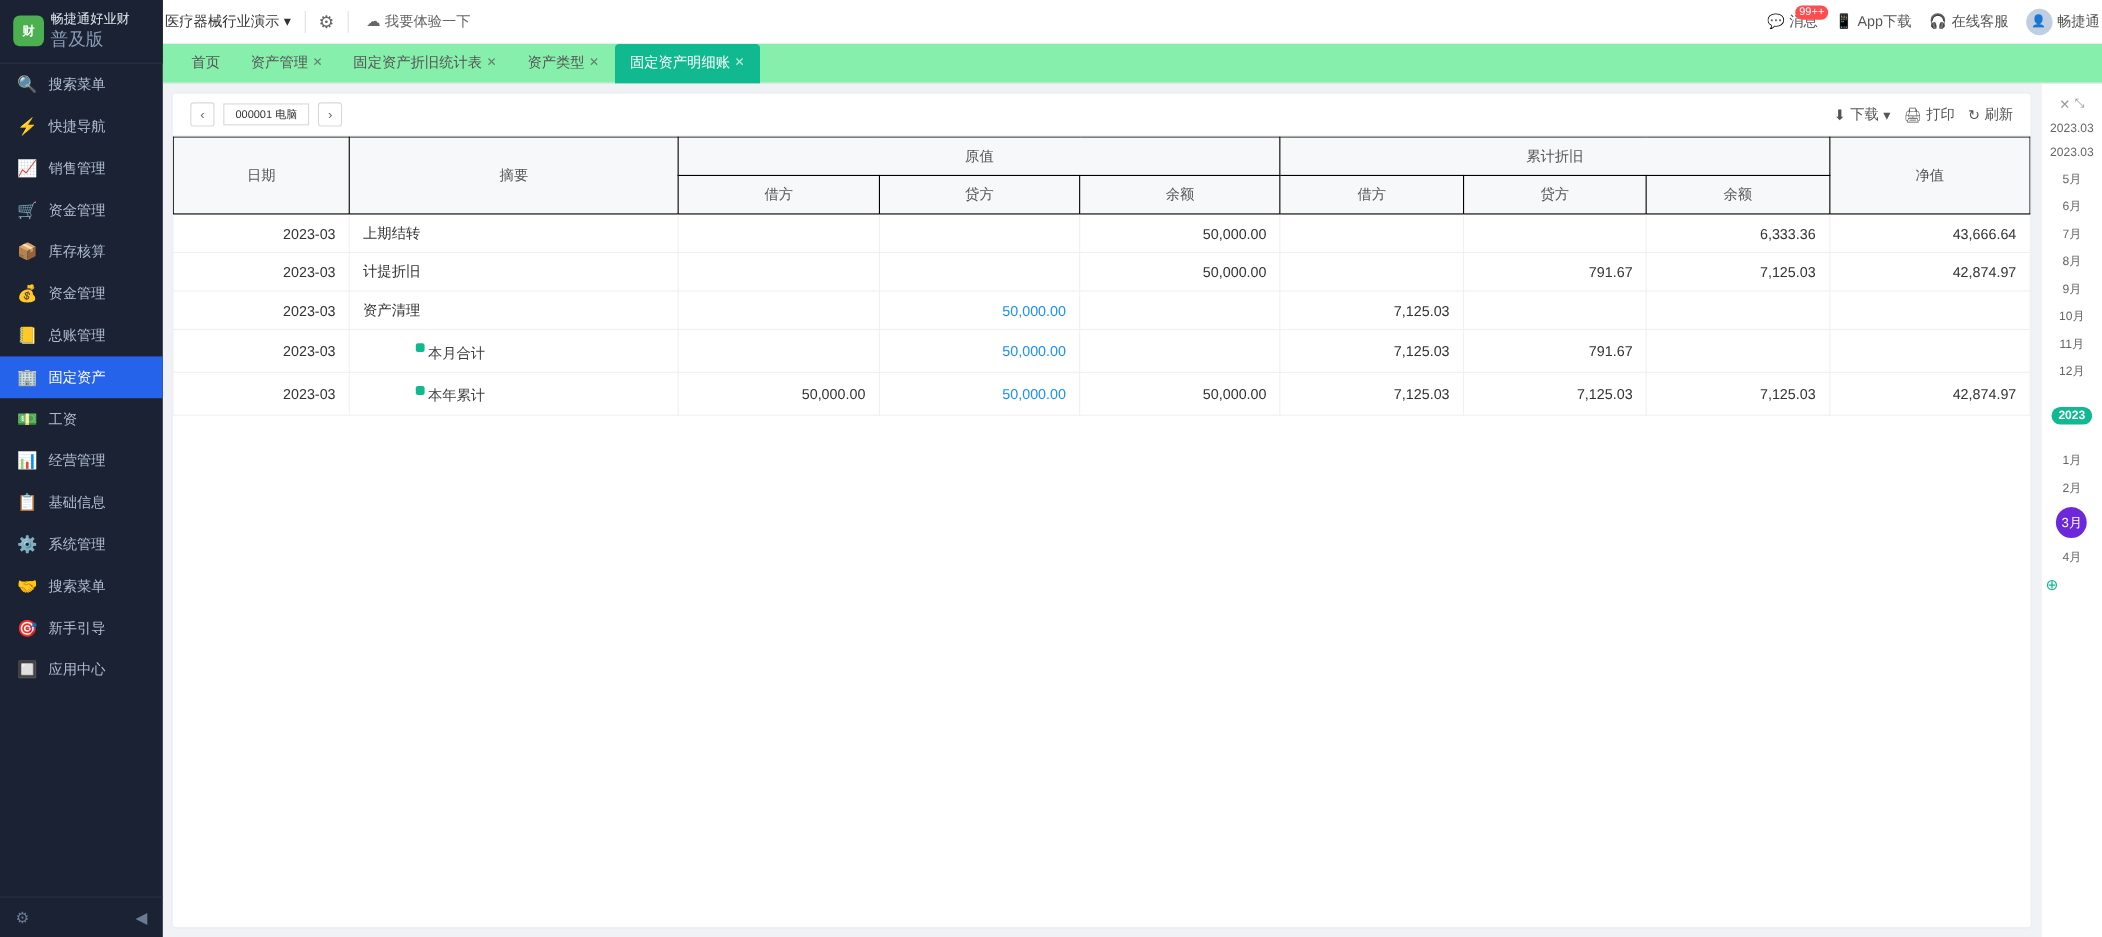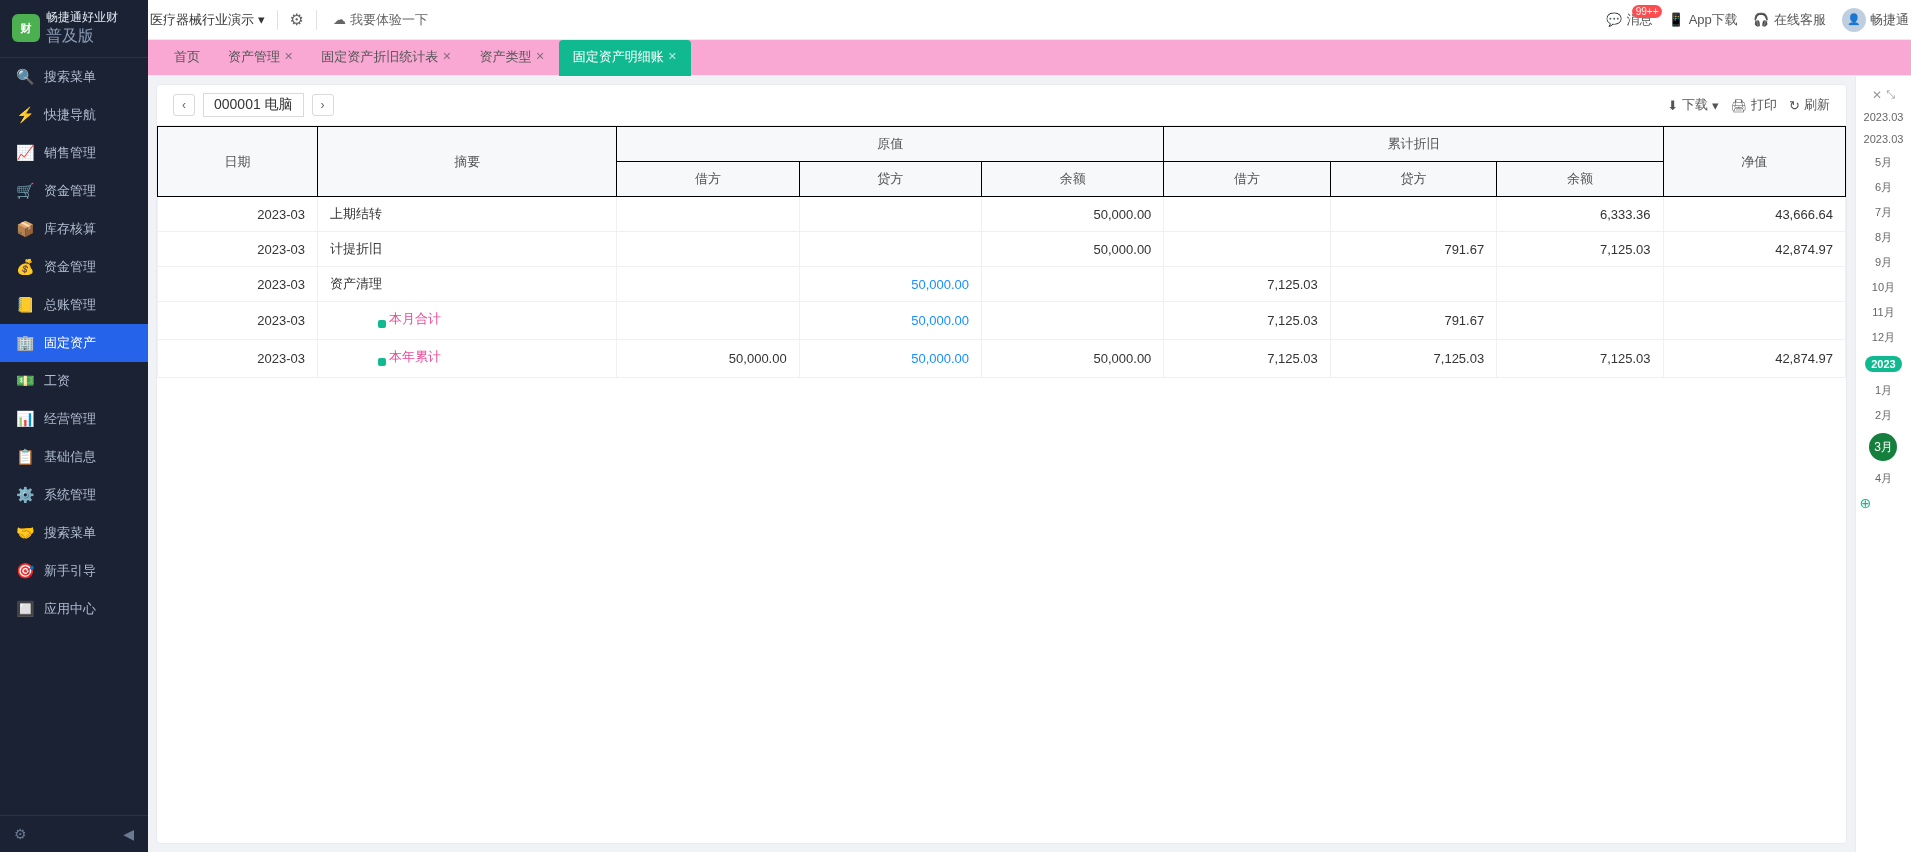--- a/index.html
+++ b/index.html
@@ -103,21 +103,21 @@
     .badge.plus::after { content: '+'; }
     .topbar-avatar {
       width: 24px; height: 24px; border-radius: 50%;
       background: #c0cfe0;
       display: flex; align-items: center; justify-content: center;
       font-size: 11px; color: #555;
     }
 
     
     .tabbar {
-      background: #f9a8d4;
+      background: #86efac;
       border-bottom: 1px solid #e8ecf0;
       display: flex;
       align-items: center;
       padding: 0 12px;
       height: 36px;
       gap: 0;
     }
     .tab {
       padding: 8px 14px;
       font-size: 13px;
@@ -164,21 +164,21 @@
       width: 22px; height: 22px;
       border: 1px solid #d9d9d9; border-radius: 3px;
       background: white; cursor: pointer;
       display: flex; align-items: center; justify-content: center;
       color: #666; font-size: 12px;
     }
     .asset-tag {
       border: 1px solid #d9d9d9;
       border-radius: 0;
       padding: 2px 10px;
-      font-size: 14px; color: #333;
+      font-size: 10px; color: #333;
       background: white;
     }
     .toolbar-actions {
       display: flex; align-items: center; gap: 12px;
     }
     .toolbar-btn {
       display: flex; align-items: center; gap: 4px;
       font-size: 13px; color: #555; cursor: pointer;
     }
 
@@ -203,22 +203,22 @@
     }
     tbody td {
       border: 1px solid #f0f0f0;
       padding: 8px 12px;
       color: #333;
       white-space: nowrap;
     }
     tbody td.right { text-align: right; }
     tbody td.center { text-align: right; }
     .tag-green {
-      display: inline-flex; align-items: flex-end; gap: 3px;
-      color: #ec4899;
+      display: inline-flex; align-items: flex-start; gap: 3px;
+      color: #404040;
       margin-left: 48px;
     }
     .tag-green-dot {
       width: 8px; height: 8px;
       background: #10b98f;
       border-radius: 2px;
       display: inline-block;
     }
 
     
@@ -244,24 +244,24 @@
       width: 100%;
       display: flex; align-items: center; justify-content: center;
     }
     .timeline-year-badge {
       background: #10b98f;
       color: white;
       border-radius: 10px;
       padding: 2px 6px;
       font-size: 11px;
       font-weight: bold;
-      margin: 2px 0;
+      margin: 16px 0;
     }
     .timeline-month-active {
-      background: #15803d;
+      background: #6d28d9;
       color: white;
       border-radius: 50%;
       width: 28px; height: 28px;
       display: flex; align-items: center; justify-content: center;
       font-size: 12px;
     }
     .timeline-close-row {
       display: flex; gap: 4px; padding: 4px 0;
     }
     .timeline-close-icon { font-size: 12px; color: #999; cursor: pointer; }

